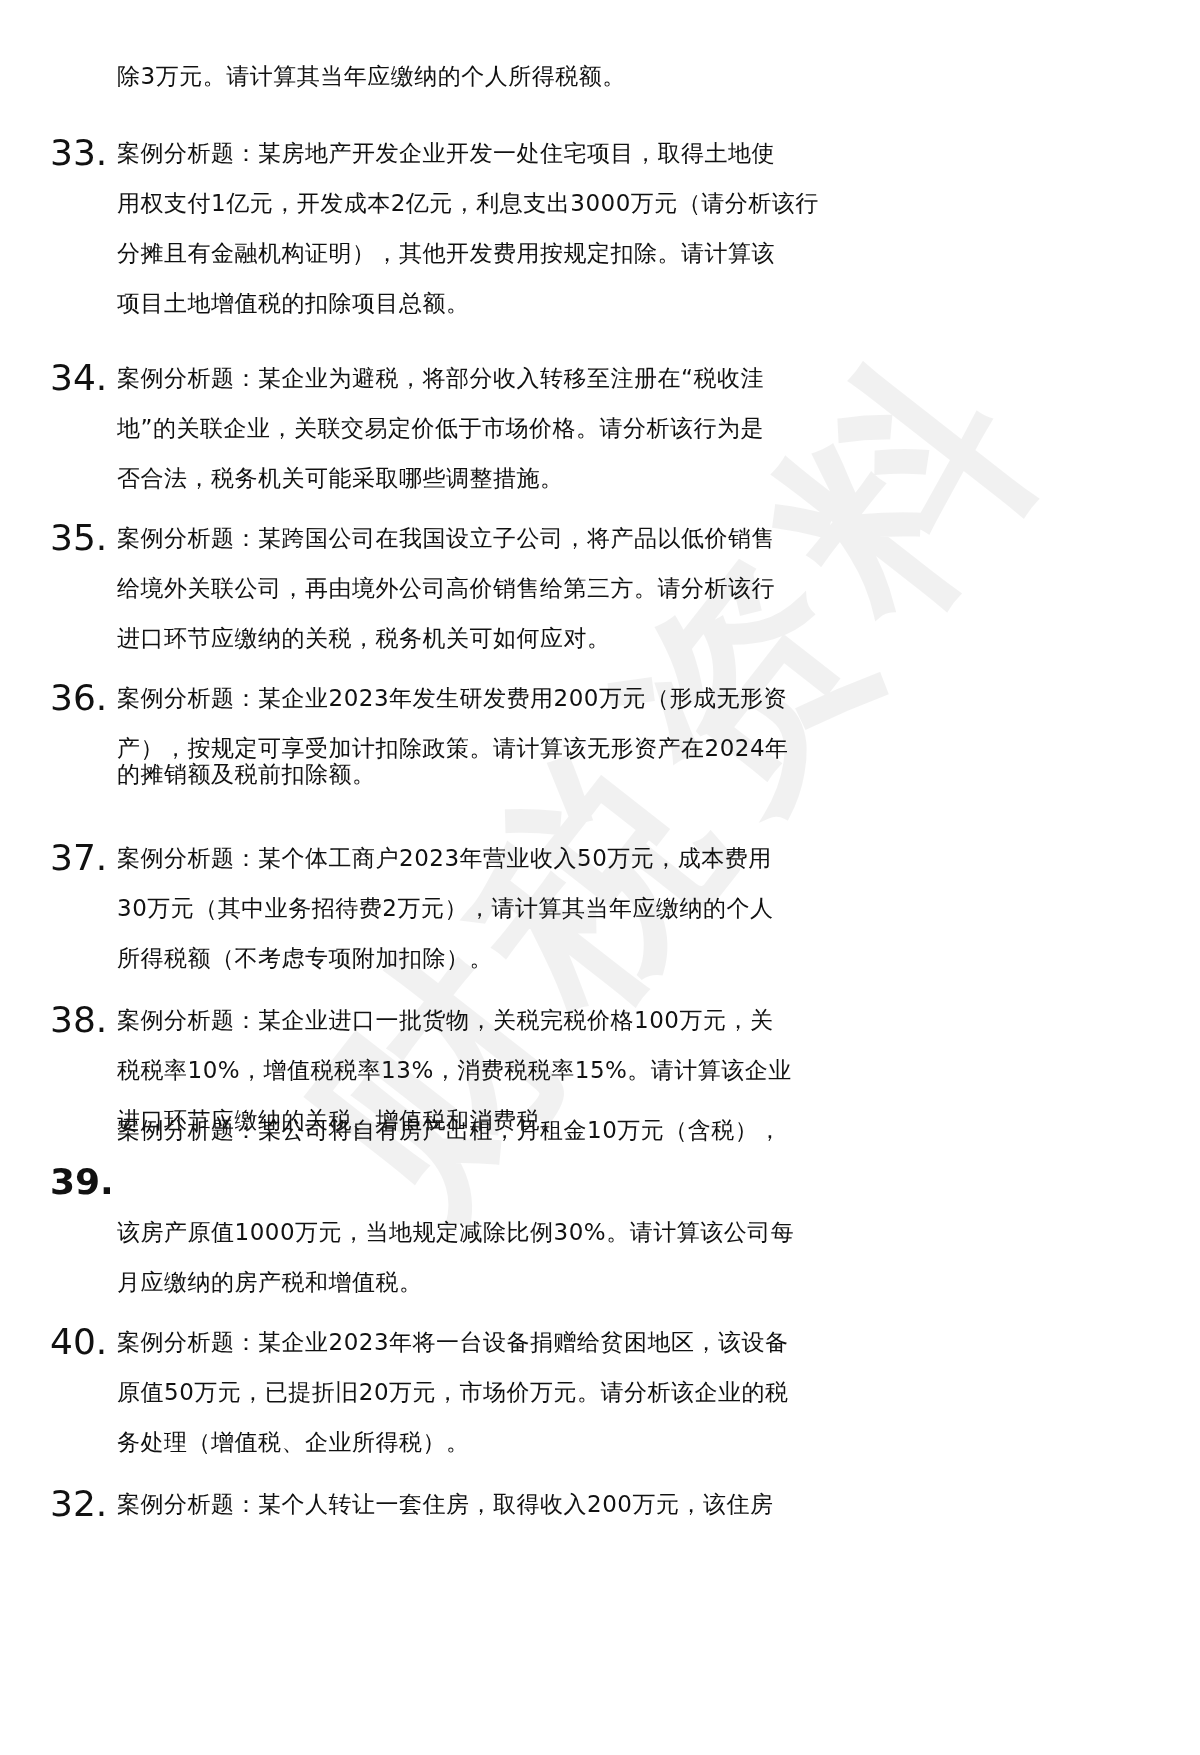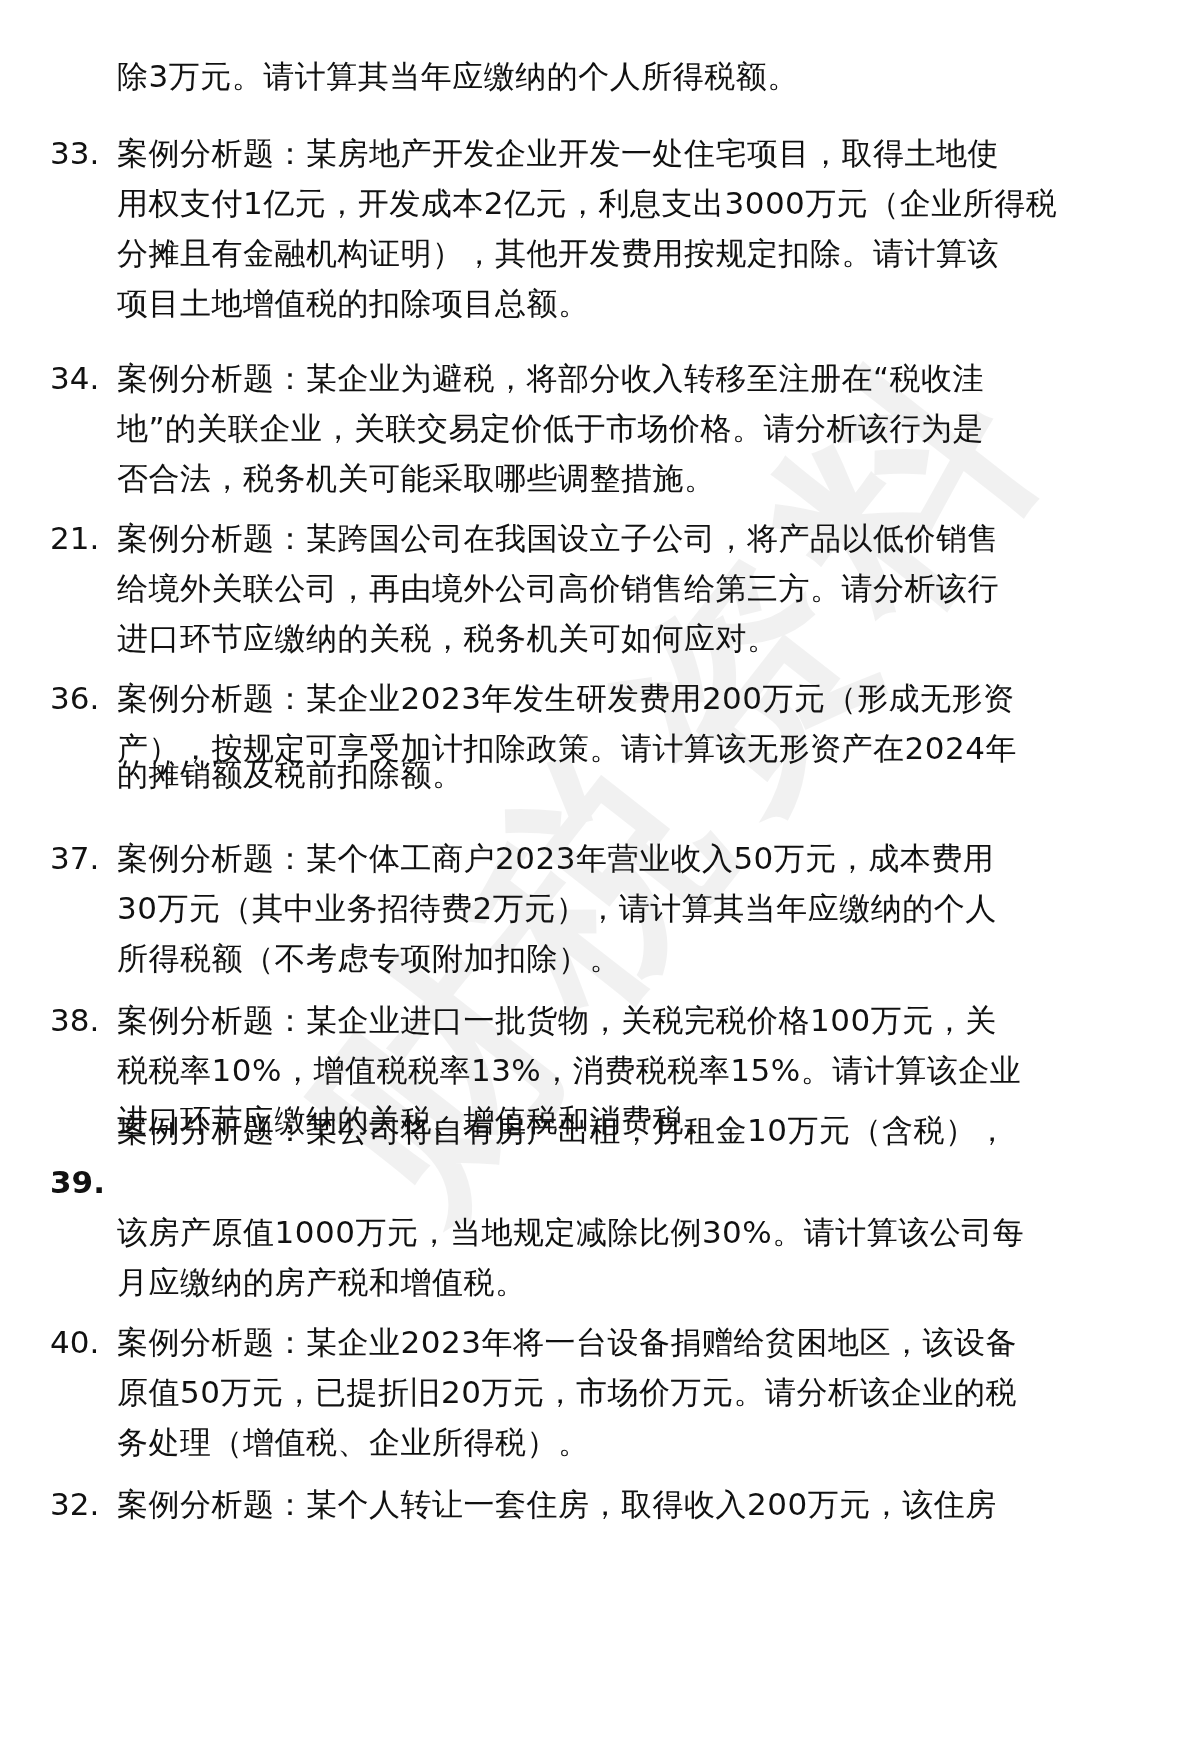--- a/index.html
+++ b/index.html
@@ -44,29 +44,29 @@
     }
     .content {
       position: absolute;
       left: 0;
       top: 0;
       width: 1200px;
       z-index: 1;
     }
     .line {
       position: absolute;
-      font-size: 31px;
+      font-size: 23px;
       line-height: 40px;
       white-space: nowrap;
       letter-spacing: 0.5px;
     }
     .qnum {
       position: absolute;
       left: 50px;
-      font-size: 31px;
+      font-size: 36px;
       line-height: 40px;
     }
     .cont {
       left: 117px;
     }
     .footer {
       position: absolute;
       top: 1702px;
       left: 0;
       width: 1200px;
@@ -83,34 +83,34 @@
 
   <div class="watermark">财税资料</div>
 
   <div class="content">
 
     <div class="line cont" style="top:56px;">除3万元。请计算其当年应缴纳的个人所得税额。</div>
 
     <div>
       <div class="qnum" style="top:133px;">33.</div>
       <div class="line cont" style="top:133px;">案例分析题：某房地产开发企业开发一处住宅项目，取得土地使</div>
-      <div class="line cont" style="top:183px;">用权支付1亿元，开发成本2亿元，利息支出3000万元（企业所得税</div>
+      <div class="line cont" style="top:183px;">用权支付1亿元，开发成本2亿元，利息支出3000万元（请分析该行</div>
       <div class="line cont" style="top:233px;">分摊且有金融机构证明），其他开发费用按规定扣除。请计算该</div>
       <div class="line cont" style="top:283px;">项目土地增值税的扣除项目总额。</div>
     </div>
 
     <div>
       <div class="qnum" style="top:358px;">34.</div>
       <div class="line cont" style="top:358px;">案例分析题：某企业为避税，将部分收入转移至注册在“税收洼</div>
       <div class="line cont" style="top:408px;">地”的关联企业，关联交易定价低于市场价格。请分析该行为是</div>
       <div class="line cont" style="top:458px;">否合法，税务机关可能采取哪些调整措施。</div>
     </div>
 
     <div>
-      <div class="qnum" style="top:518px;">21.</div>
+      <div class="qnum" style="top:518px;">35.</div>
       <div class="line cont" style="top:518px;">案例分析题：某跨国公司在我国设立子公司，将产品以低价销售</div>
       <div class="line cont" style="top:568px;">给境外关联公司，再由境外公司高价销售给第三方。请分析该行</div>
       <div class="line cont" style="top:618px;">进口环节应缴纳的关税，税务机关可如何应对。</div>
     </div>
 
     <div>
       <div class="qnum" style="top:678px;">36.</div>
       <div class="line cont" style="top:678px;">案例分析题：某企业2023年发生研发费用200万元（形成无形资</div>
       <div class="line cont" style="top:728px;">产），按规定可享受加计扣除政策。请计算该无形资产在2024年</div>
       <div class="line cont" style="top:754px;">的摊销额及税前扣除额。</div>

